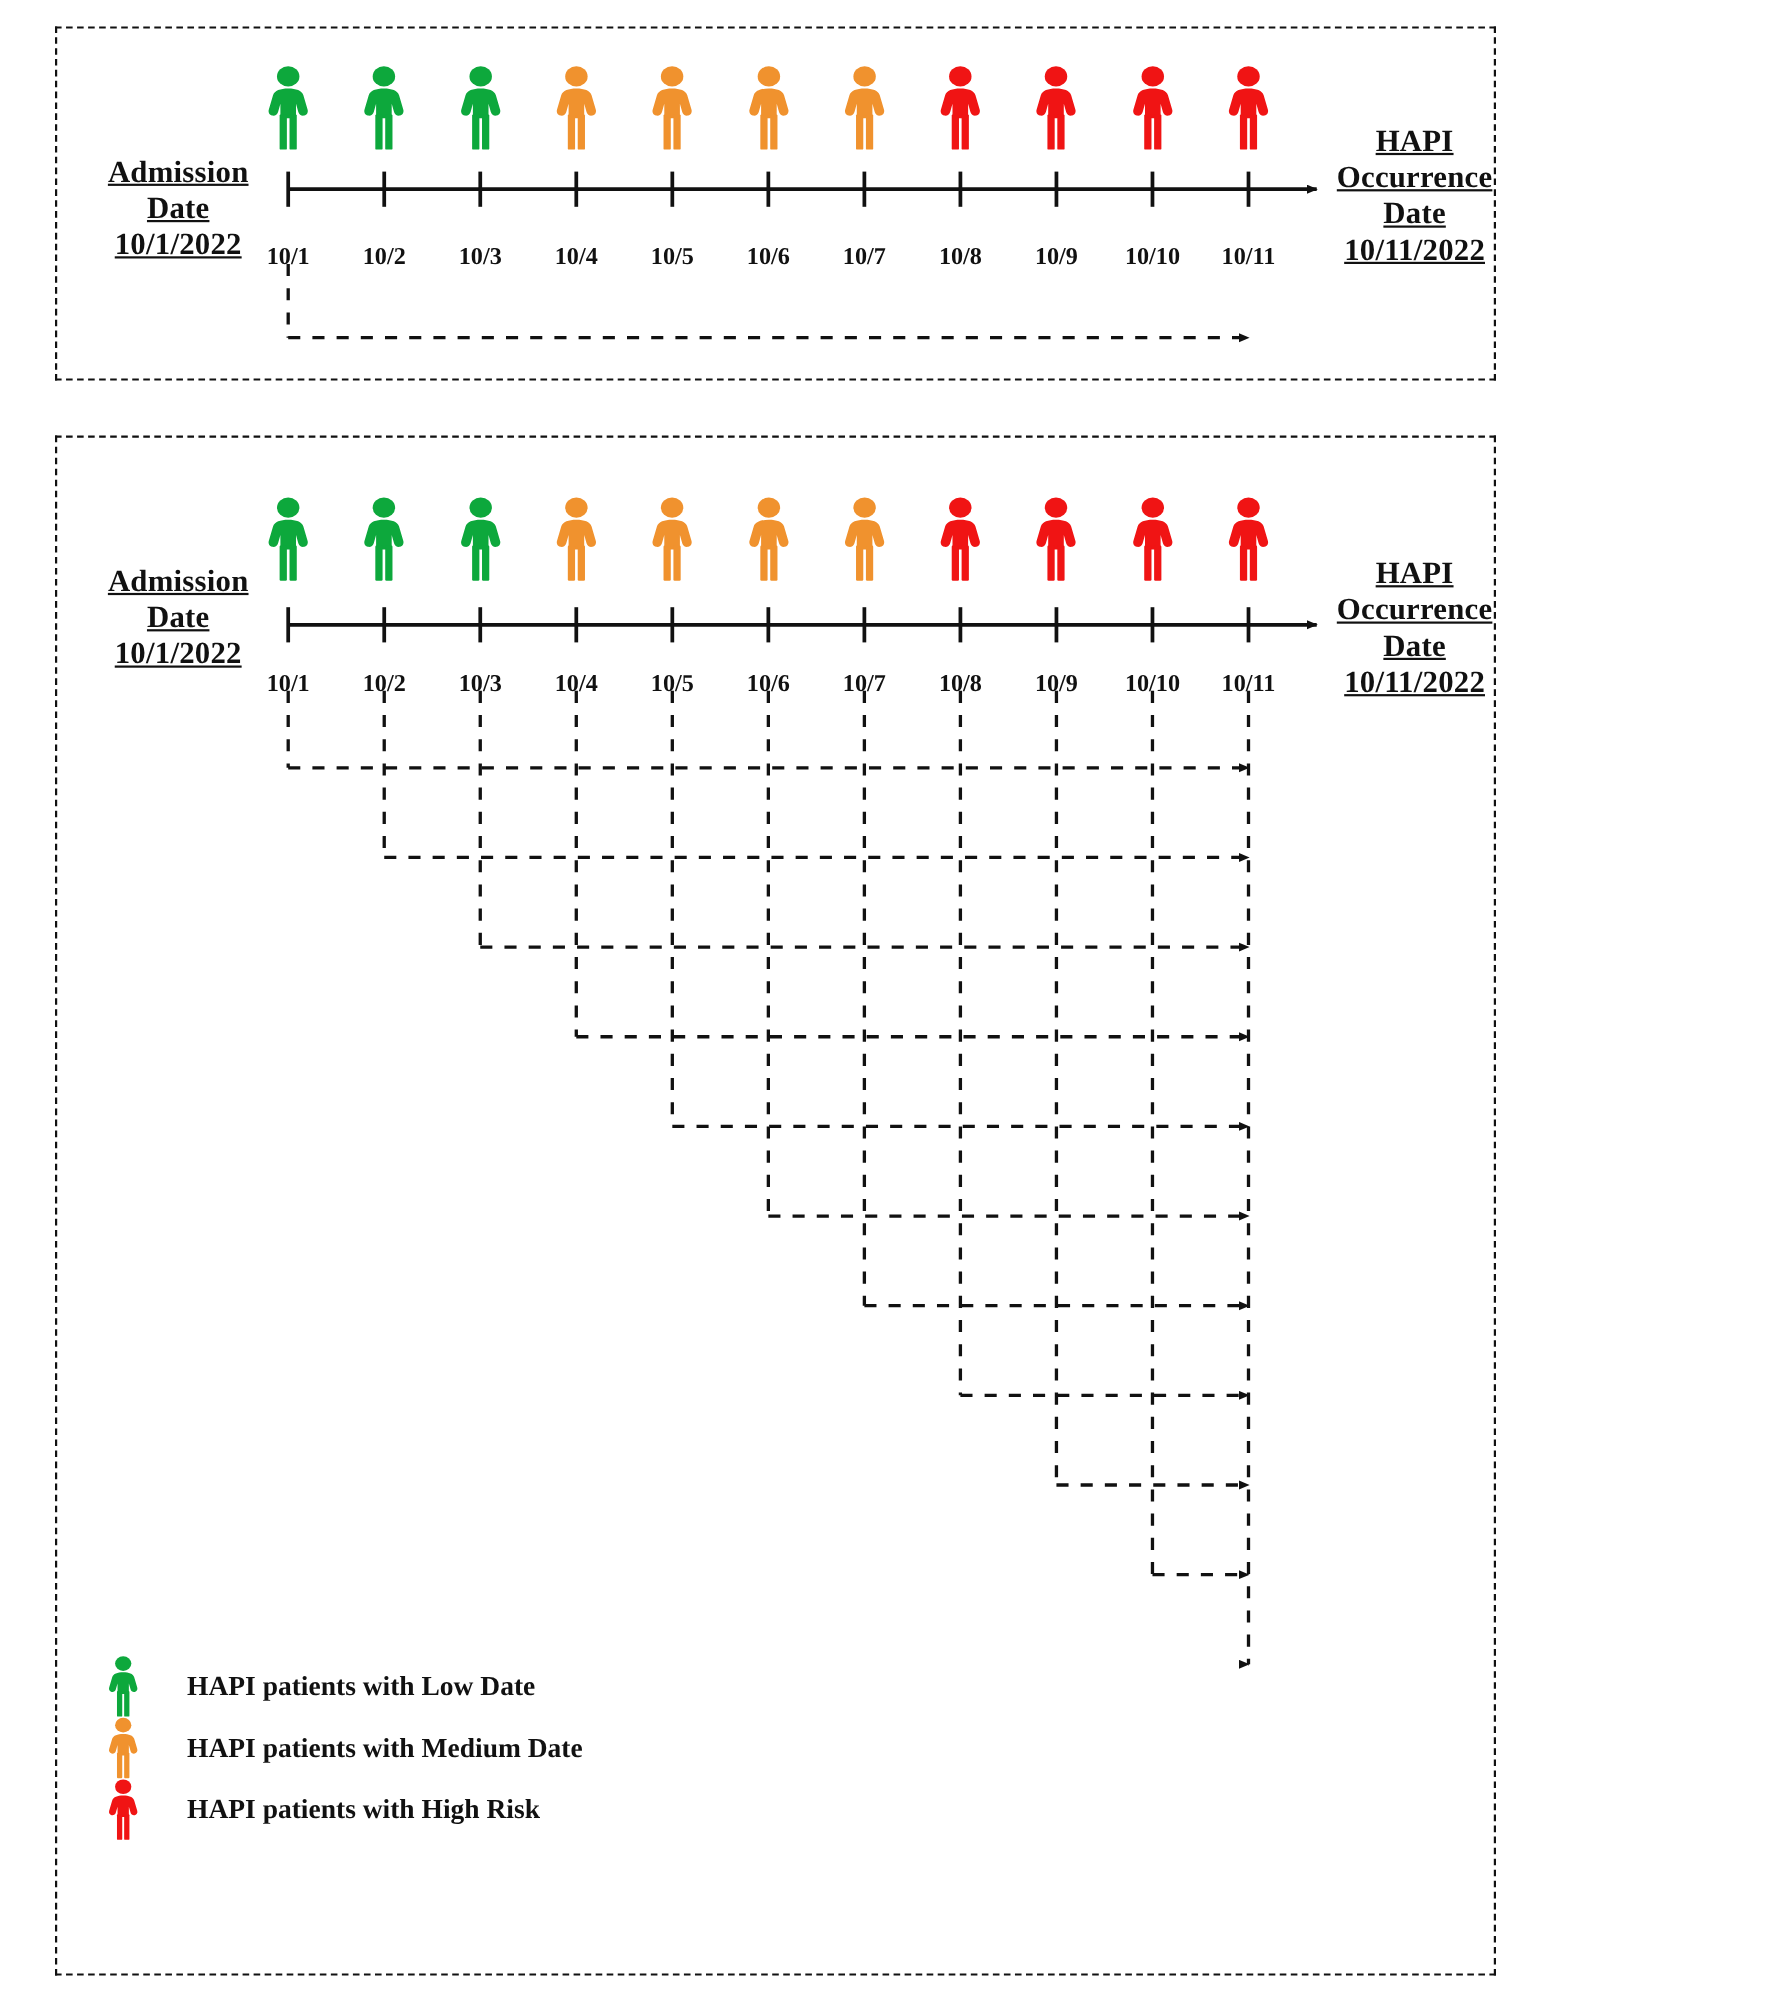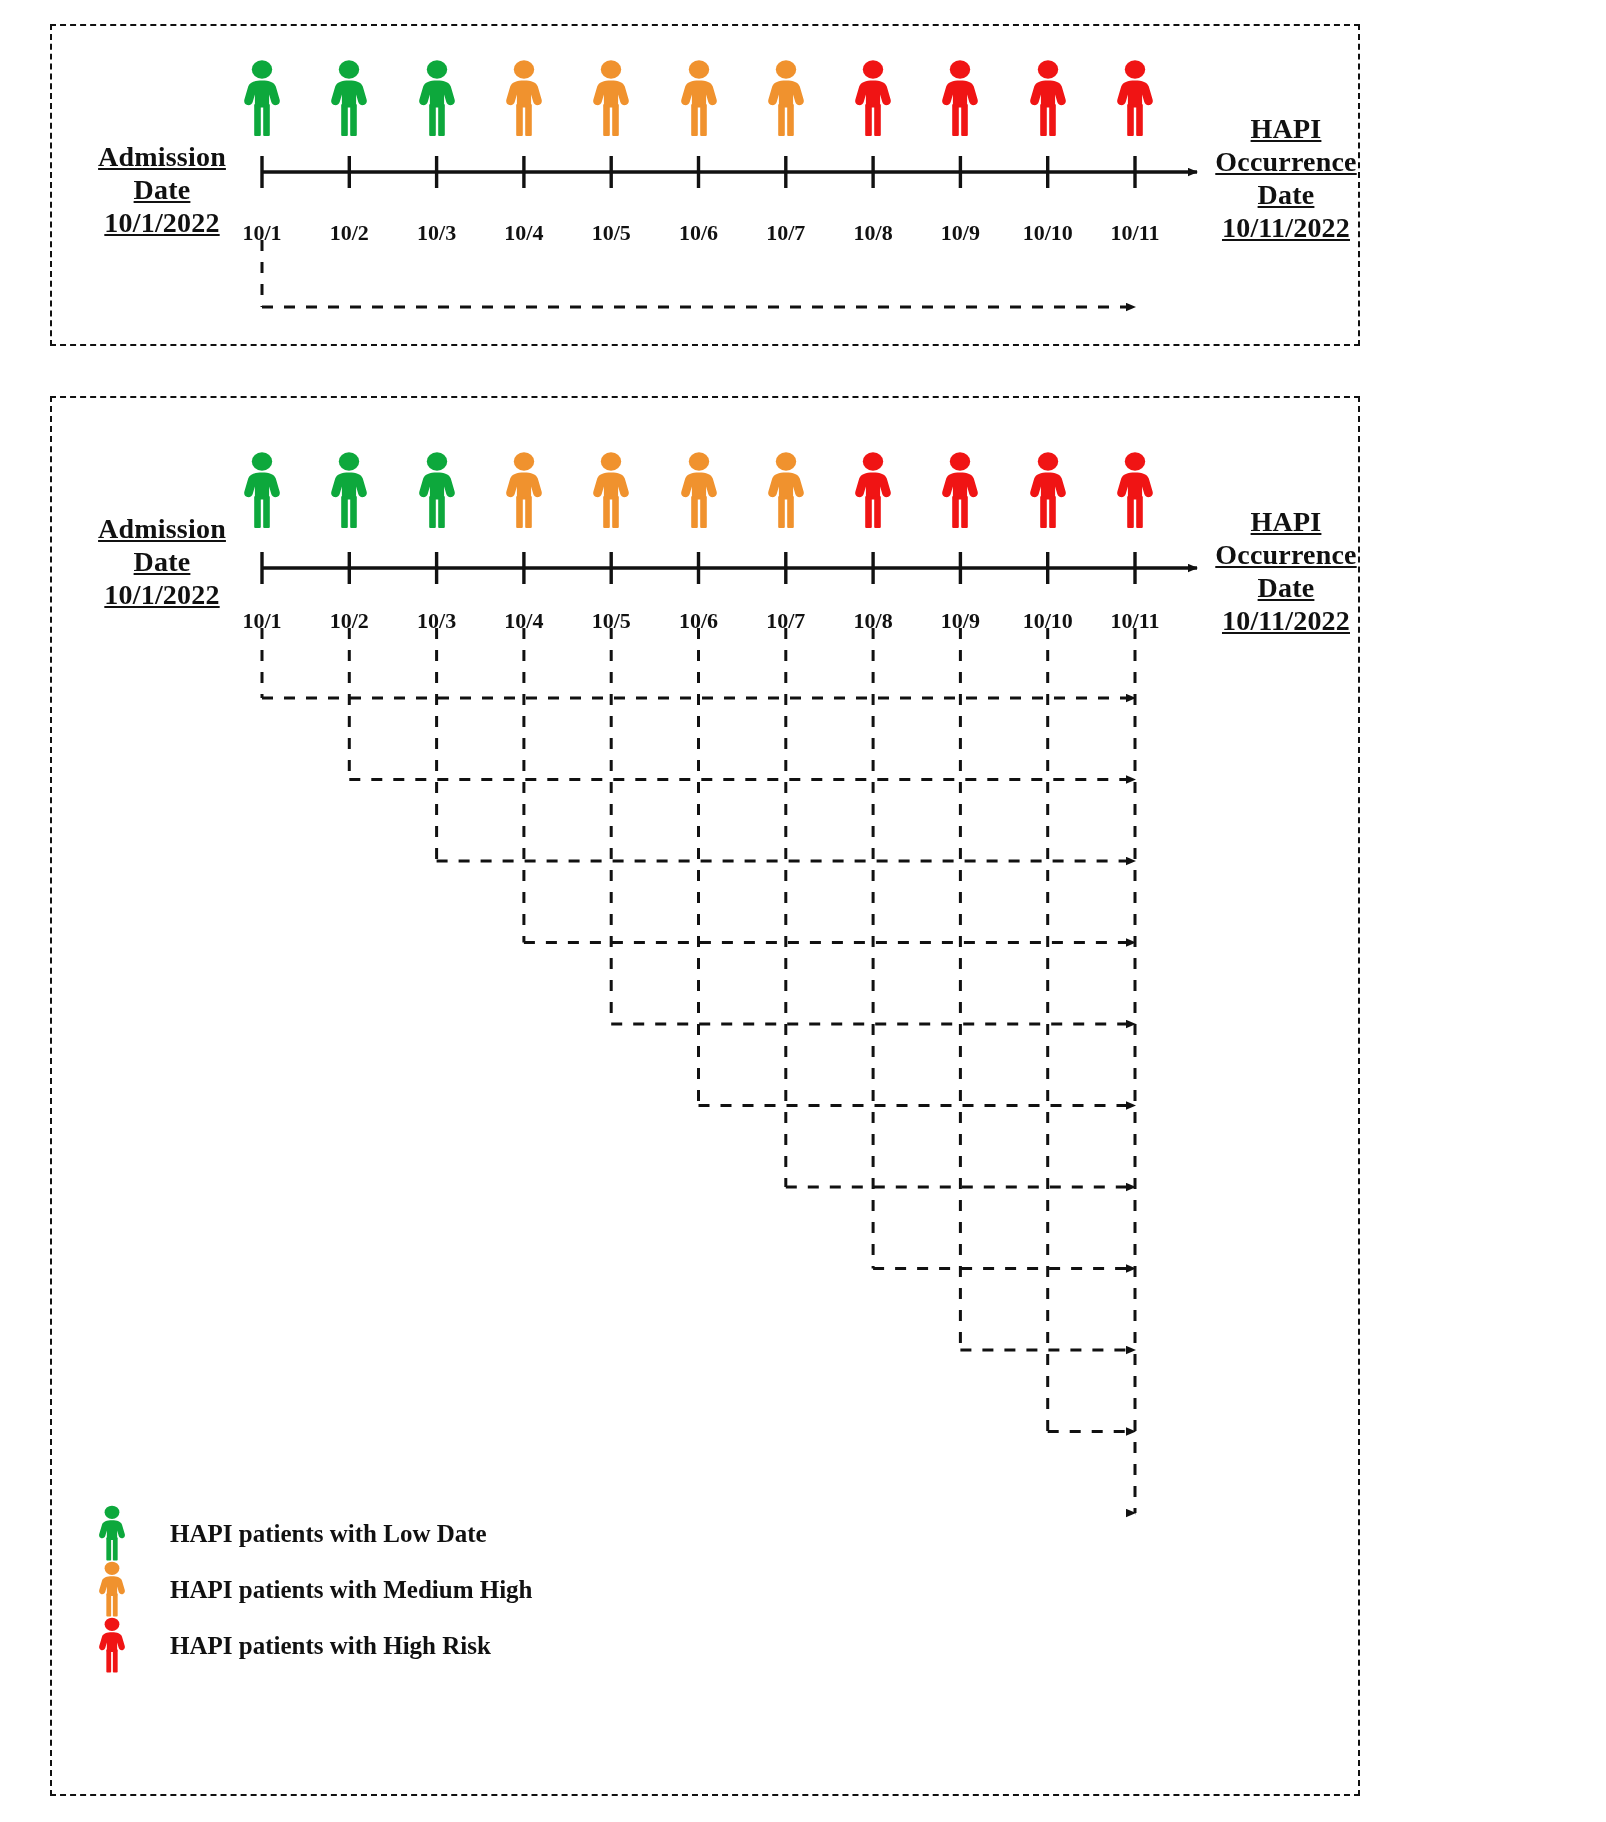--- a/index.html
+++ b/index.html
@@ -253,21 +253,21 @@
         </svg></div>
       <div class="legend-text">HAPI patients with Low Date</div>
     </div>
     <div class="legend-row">
       <div class="legend-fig"><svg viewBox="0 0 44 80" width="100%" height="100%" aria-hidden="true">
           <ellipse cx="22" cy="11.5" rx="10.2" ry="9.2" fill="#F0922E"></ellipse>
           <path d="M22 22.5c-7.2 0-12.4 1.9-13.8 6.1L4.4 41.5c-.8 2.6.6 5 3 5.6 2.4.6 4.7-.8 5.4-3.3l2.1-7.4v13.1h14.2V36.4l2.1 7.4c.7 2.5 3 3.9 5.4 3.3 2.4-.6 3.8-3 3-5.6l-3.8-12.9c-1.4-4.2-6.6-6.1-13.8-6.1z" fill="#F0922E"></path>
           <rect x="14.2" y="46" width="6.6" height="32" rx="1.1" fill="#F0922E"></rect>
           <rect x="23.2" y="46" width="6.6" height="32" rx="1.1" fill="#F0922E"></rect>
         </svg></div>
-      <div class="legend-text">HAPI patients with Medium High</div>
+      <div class="legend-text">HAPI patients with Medium Date</div>
     </div>
     <div class="legend-row">
       <div class="legend-fig"><svg viewBox="0 0 44 80" width="100%" height="100%" aria-hidden="true">
           <ellipse cx="22" cy="11.5" rx="10.2" ry="9.2" fill="#F01414"></ellipse>
           <path d="M22 22.5c-7.2 0-12.4 1.9-13.8 6.1L4.4 41.5c-.8 2.6.6 5 3 5.6 2.4.6 4.7-.8 5.4-3.3l2.1-7.4v13.1h14.2V36.4l2.1 7.4c.7 2.5 3 3.9 5.4 3.3 2.4-.6 3.8-3 3-5.6l-3.8-12.9c-1.4-4.2-6.6-6.1-13.8-6.1z" fill="#F01414"></path>
           <rect x="14.2" y="46" width="6.6" height="32" rx="1.1" fill="#F01414"></rect>
           <rect x="23.2" y="46" width="6.6" height="32" rx="1.1" fill="#F01414"></rect>
         </svg></div>
       <div class="legend-text">HAPI patients with High Risk</div>
     </div>

